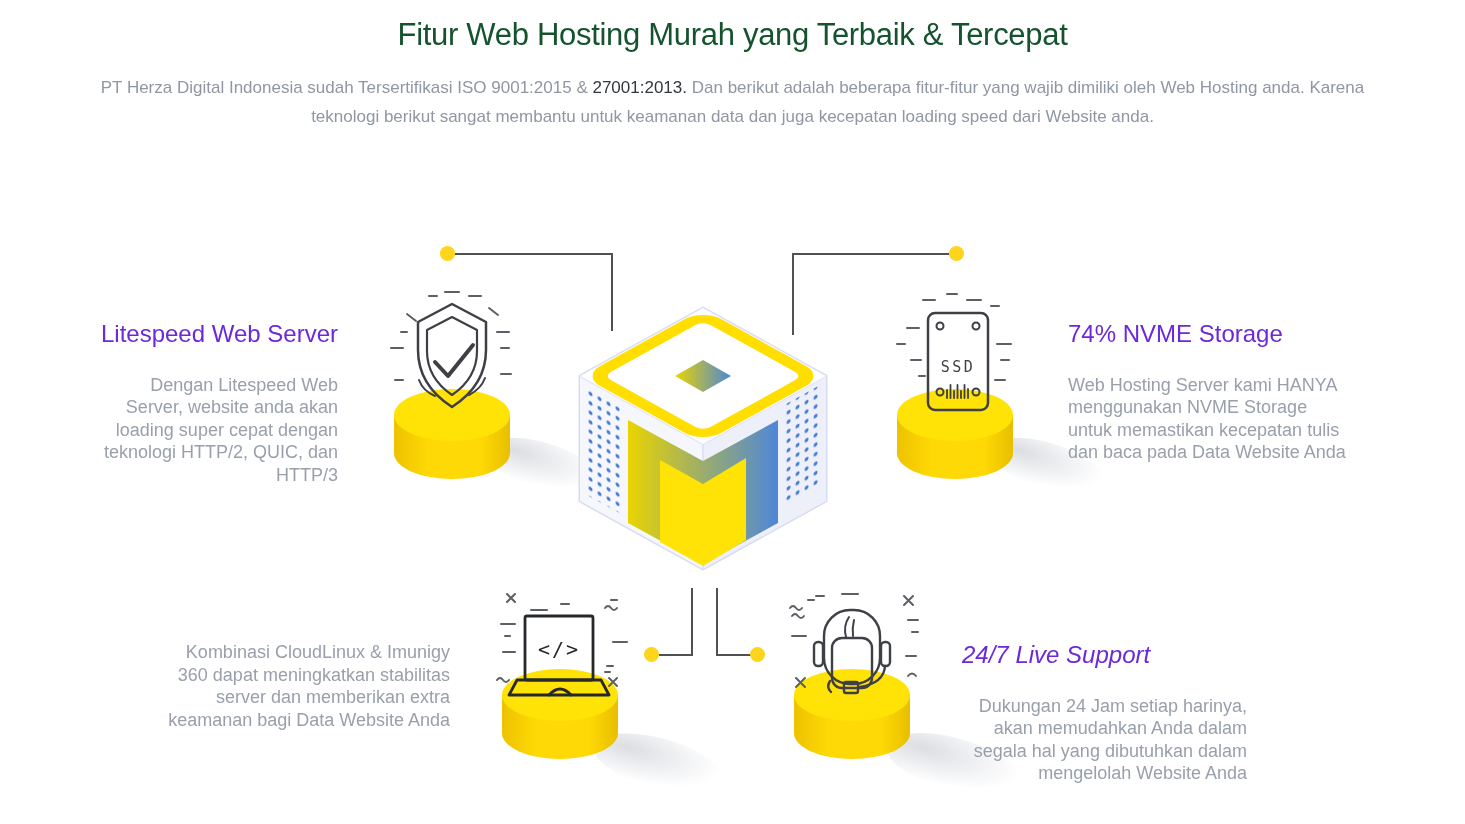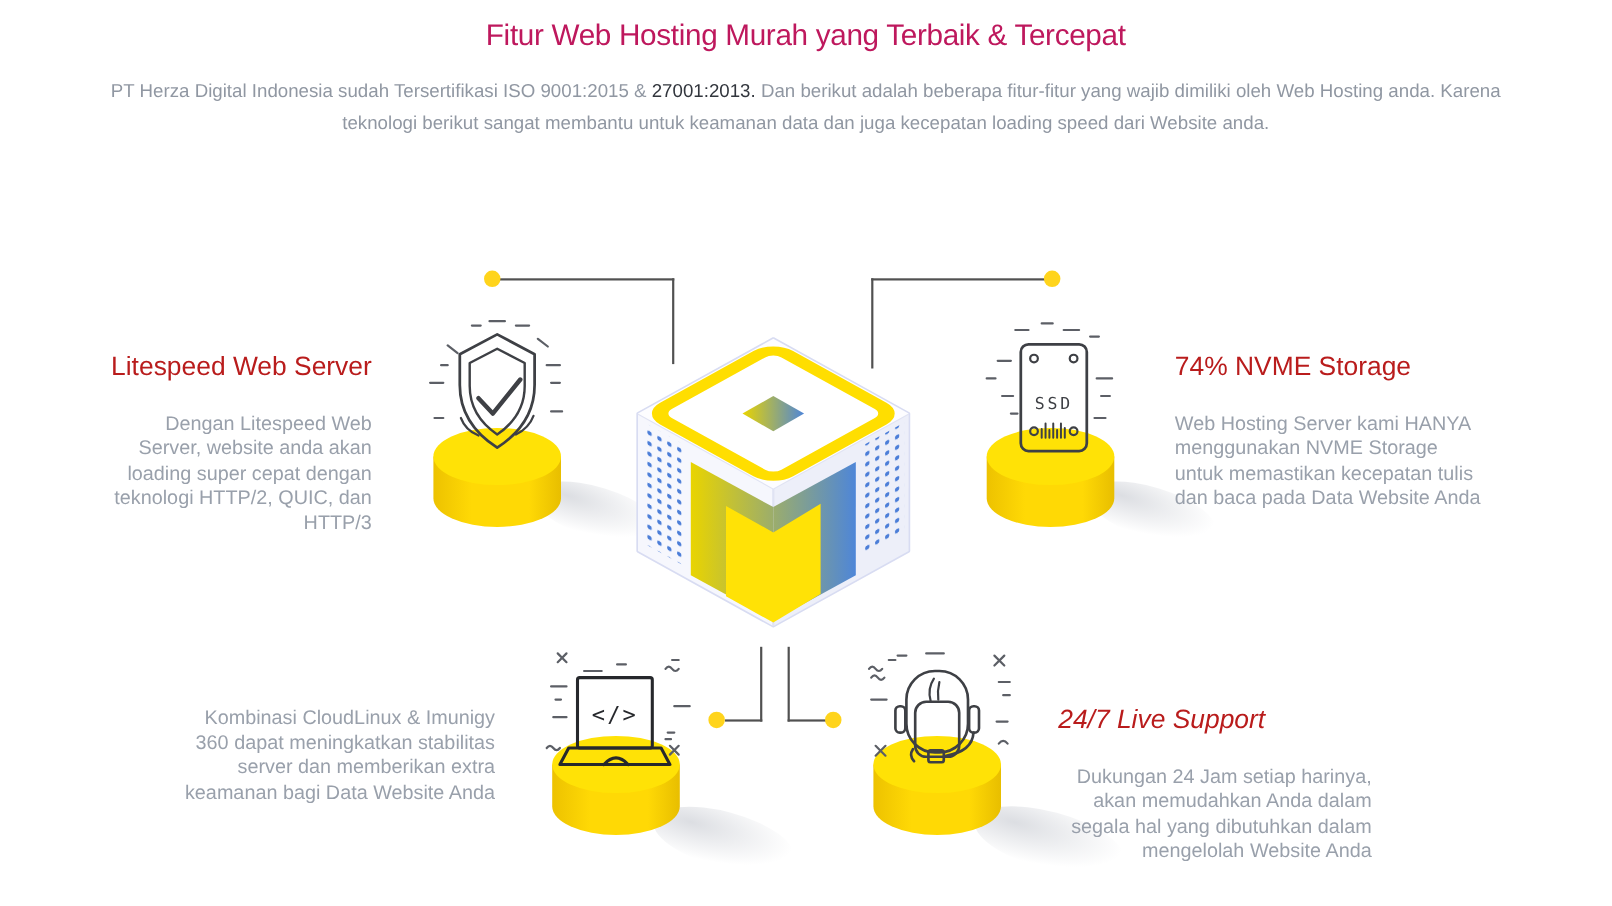--- a/index.html
+++ b/index.html
@@ -2,28 +2,28 @@
 <html><head>
 <meta charset="utf-8">
 <style>
   html,body{margin:0;padding:0;}
   body{
     width:1465px;height:824px;position:relative;overflow:hidden;
     background:#ffffff;font-family:"Liberation Sans", sans-serif;
   }
   .header{position:absolute;top:16px;left:0;width:1465px;text-align:center;}
   .header h1{
-    margin:0 0 21px 0;font-size:27px;font-weight:400;color:#be185d;letter-spacing:-0.3px;line-height:1.2;
+    margin:0 0 21px 0;font-size:31px;font-weight:400;color:#14532d;letter-spacing:-0.3px;line-height:1.2;
   }
   .subtitle{
     margin:0 auto;max-width:1300px;font-size:17px;line-height:28.5px;color:#9097a2;font-weight:400;
   }
   .subtitle .hl{color:#32363d;}
   .feature{position:absolute;}
-  .feature h3{margin:0 0 25px 0;font-size:24px;font-weight:400;color:#b91c1c;line-height:1.2;}
+  .feature h3{margin:0 0 25px 0;font-size:24px;font-weight:400;color:#6d28d9;line-height:1.2;}
   .feature p{margin:0;font-size:18px;line-height:22.5px;color:#99a0ab;}
   .f-tl{top:320px;right:1127px;width:310px;text-align:right;}
   .f-tl p{width:242px;margin-left:auto;}
   .f-tr{top:320px;left:1068px;width:284px;}
   .f-tr h3{text-align:left;}
   .f-tr p{text-align:left;width:284px;}
   .f-bl{top:641px;right:1015px;width:330px;text-align:right;}
   .f-bl p{width:282px;margin-left:auto;}
   .f-br{top:641px;left:962px;width:285px;}
   .f-br h3{text-align:left;font-style:italic;}

